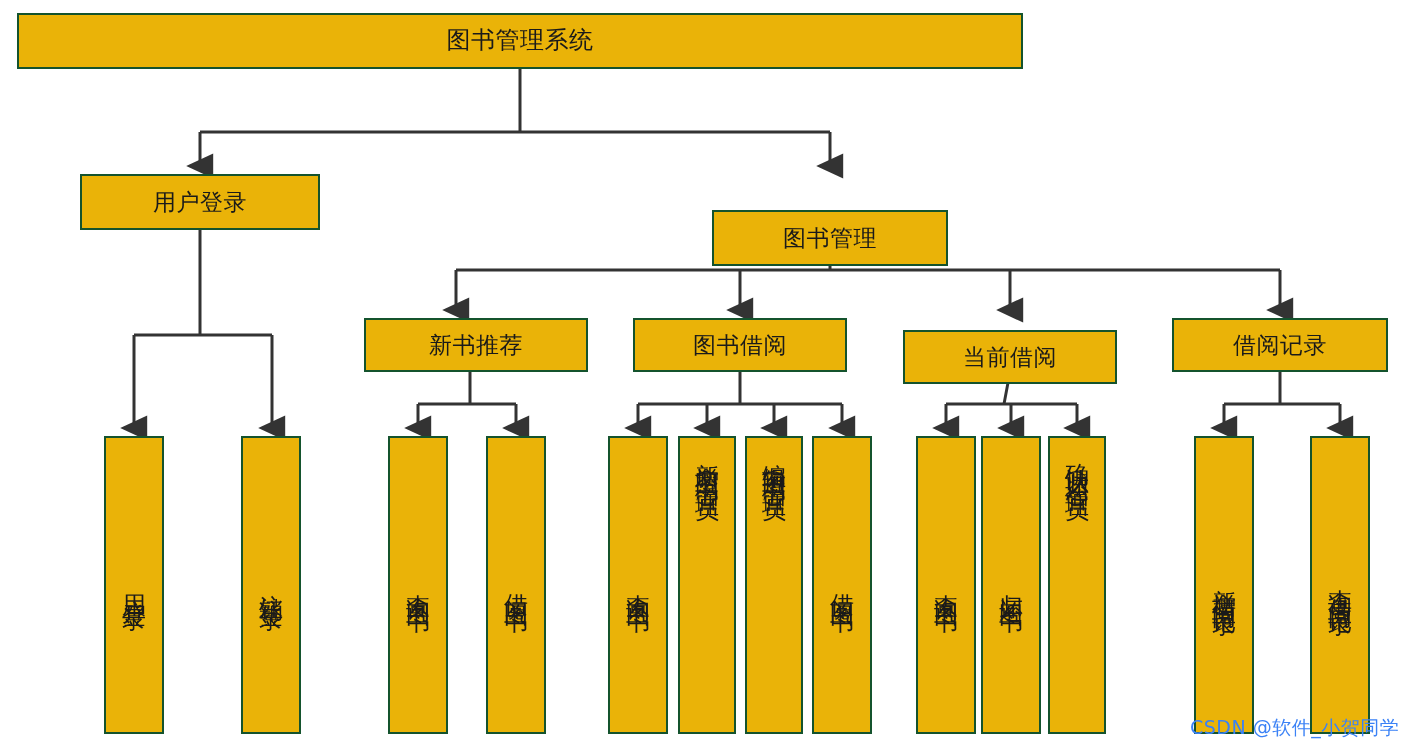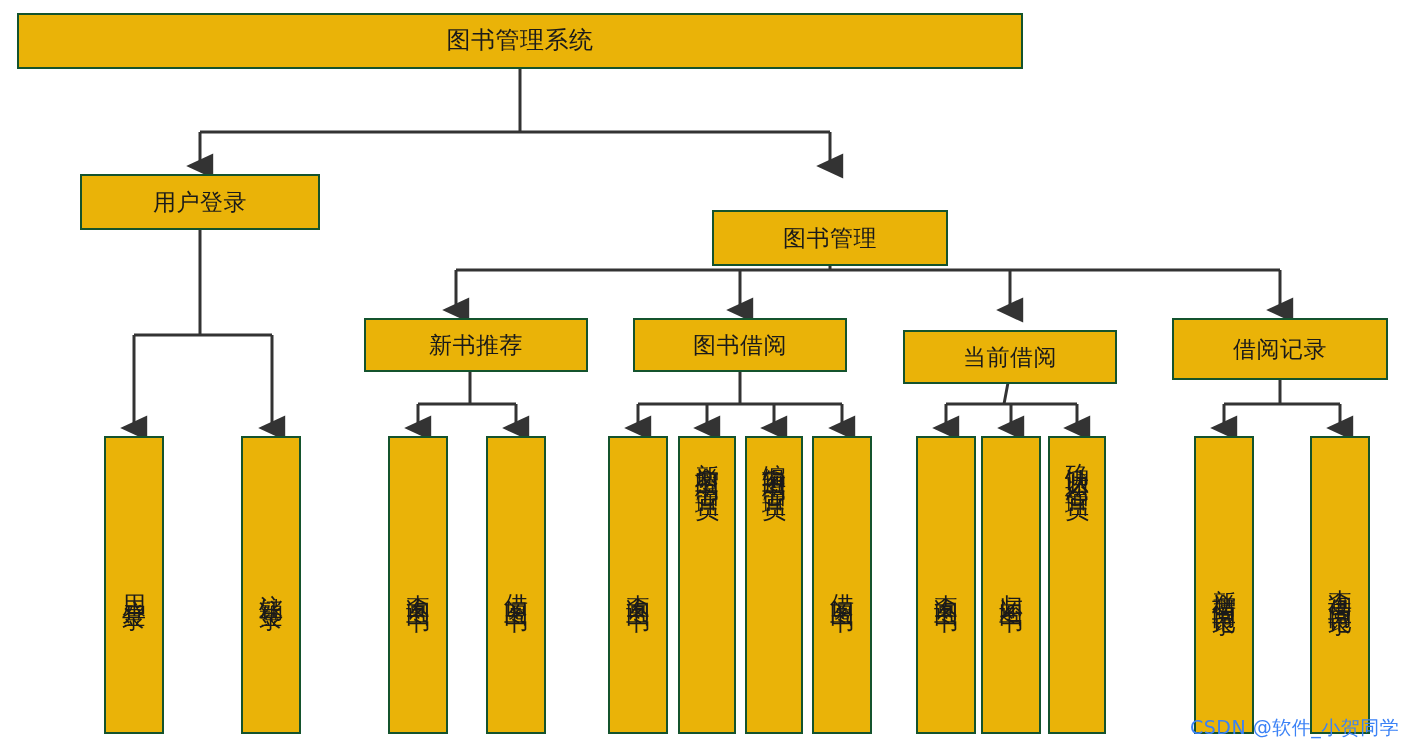--- a/index.html
+++ b/index.html
@@ -154,21 +154,21 @@
   </div>
 
   <div class="node horiz" style="left:633px; top:318px; width:214px; height:54px;">
     <span class="node-label">图书借阅</span>
   </div>
 
   <div class="node horiz" style="left:903px; top:318px; width:214px; height:54px;margin-top:12px;">
     <span class="node-label">当前借阅</span>
   </div>
 
-  <div class="node horiz" style="left:1172px; top:318px; width:216px; height:62px;">
+  <div class="node horiz" style="left:1172px; top:318px; width:216px; height:54px;">
     <span class="node-label">借阅记录</span>
   </div>
 
   <div id="leaf-container">
       <div class="node vert" style="left: 104px; top: 436px; width: 60px; height: 298px;">
         <span class="node-label">用户登录</span>
       </div>
       <div class="node vert" style="left: 241px; top: 436px; width: 60px; height: 298px;">
         <span class="node-label">注销登录</span>
       </div>

